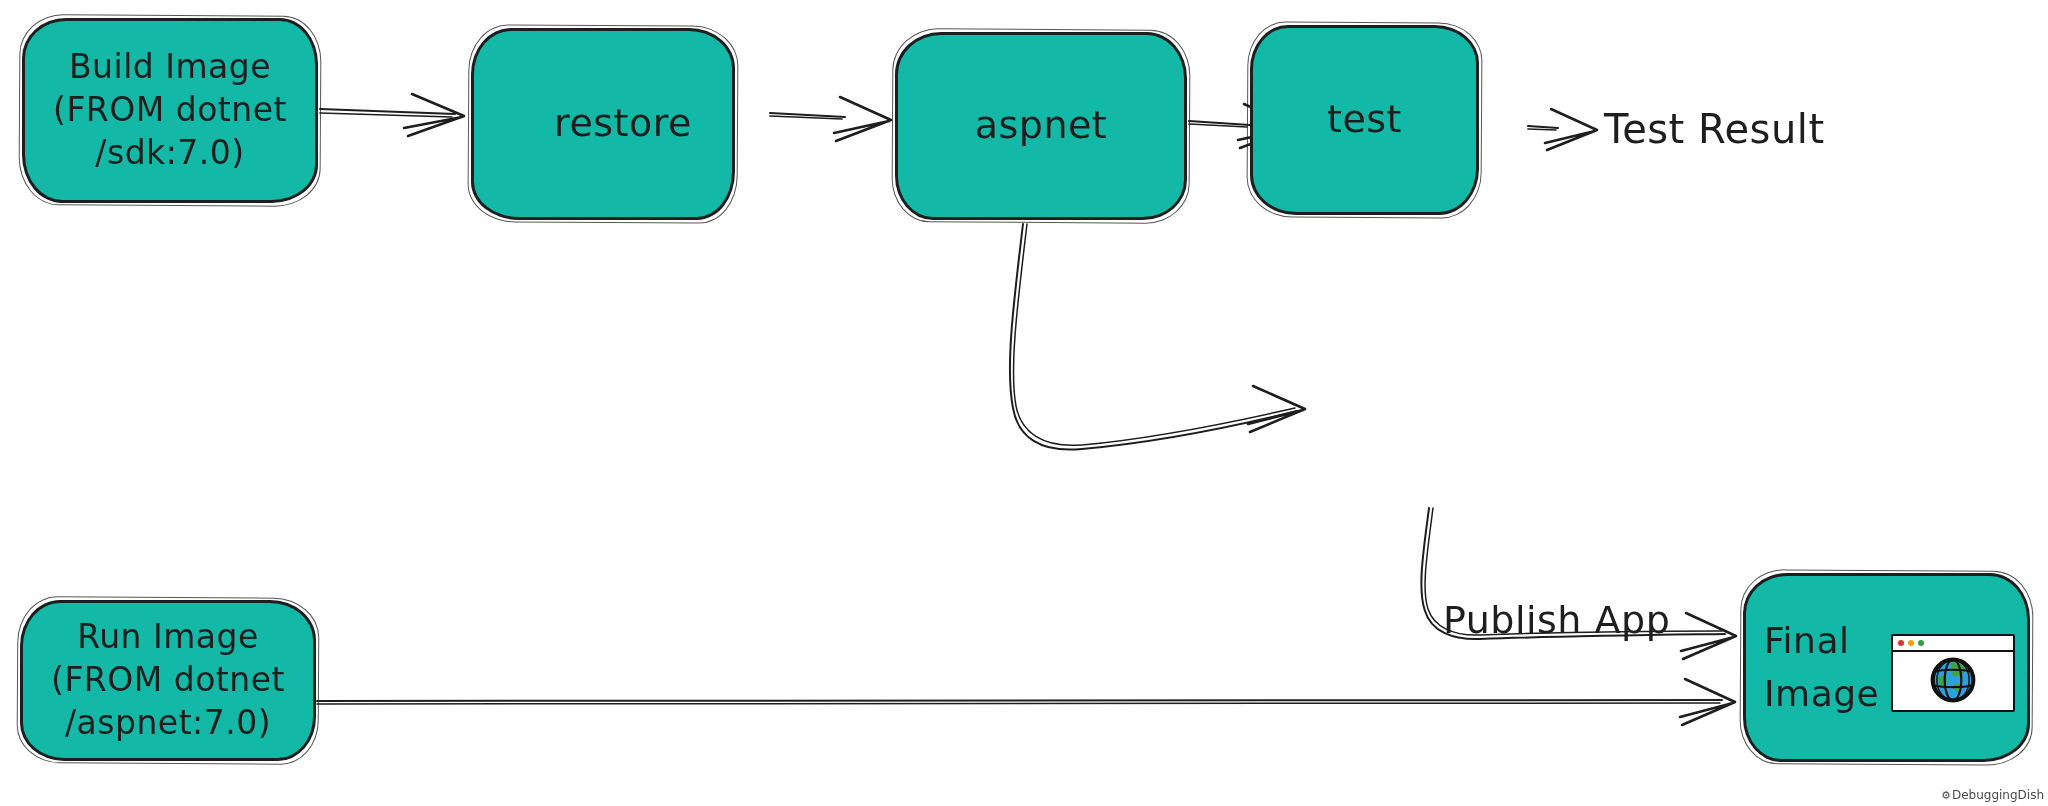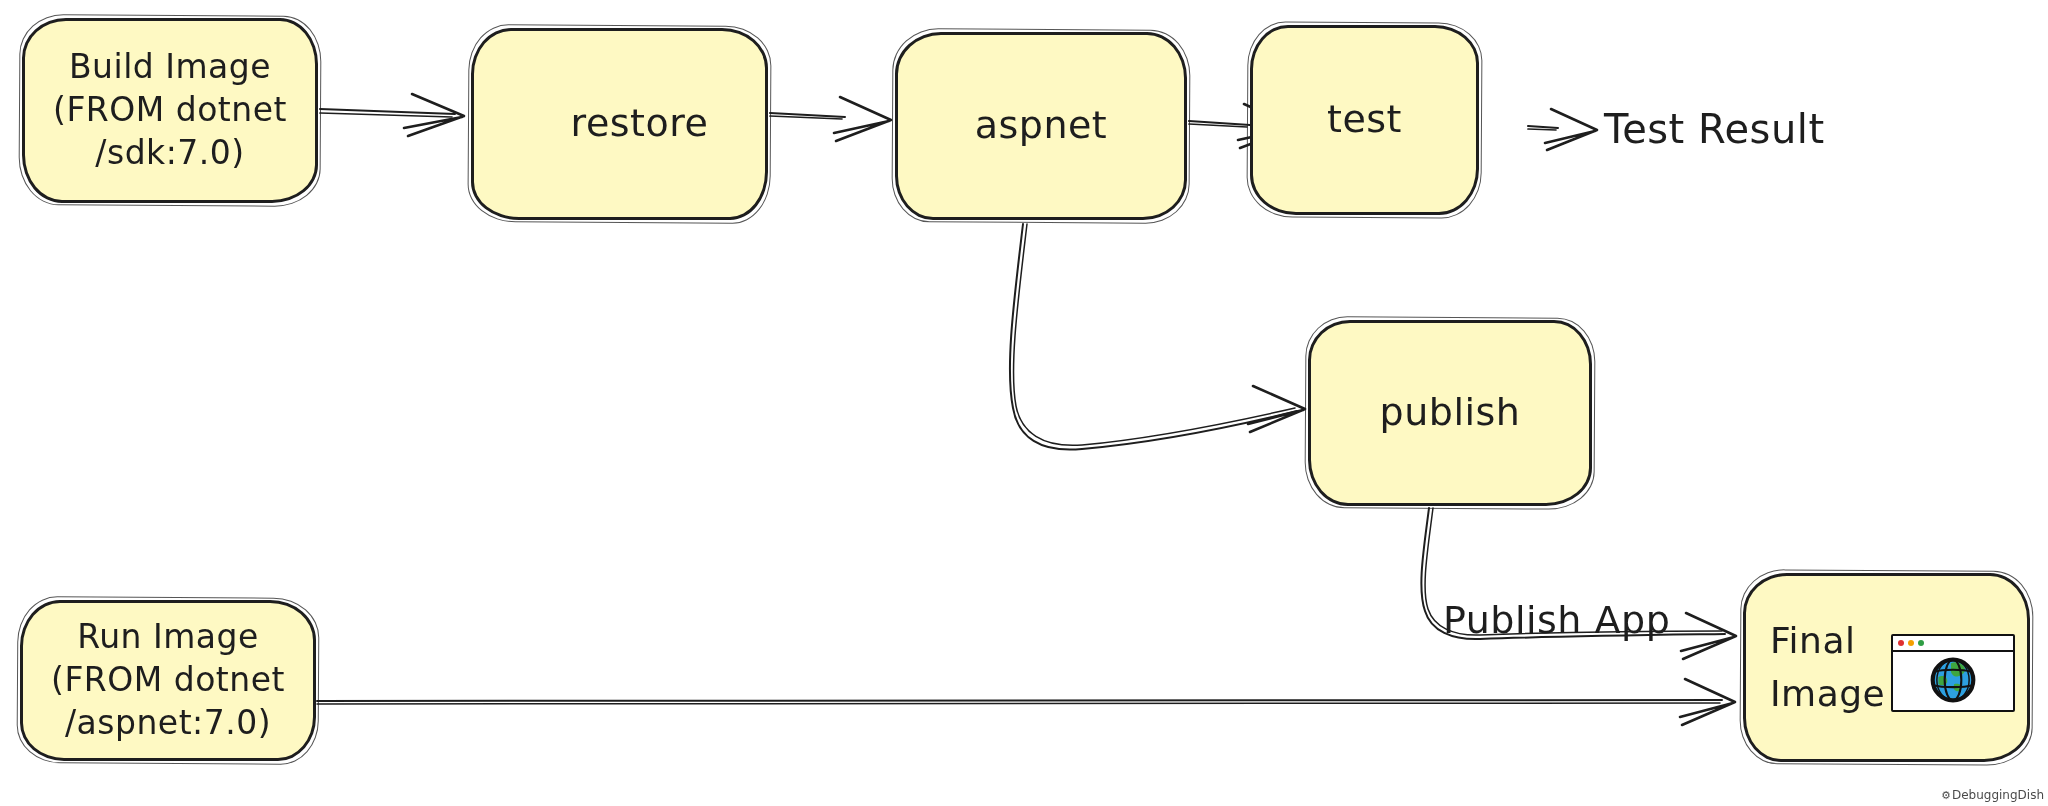--- a/index.html
+++ b/index.html
@@ -13,21 +13,21 @@
     color: #1e1e1e;
   }
   .arrow-layer {
     position: absolute;
     left: 0; top: 0;
     width: 2048px; height: 806px;
   }
   .node {
     position: absolute;
     border: 3px solid #1e1e1e;
-    background: #fef9c3;
+    background: #14b8a6;
     display: flex;
     align-items: center;
     justify-content: center;
     box-sizing: border-box;
   }
   
   .node::before {
     content: "";
     position: absolute;
     inset: -6px;
@@ -44,38 +44,38 @@
   }
   .single { font-size: 38px; }
   .triple { font-size: 33px; }
   .free-label {
     position: absolute;
     white-space: nowrap;
     letter-spacing: 0.5px;
   }
   #n-build-image { left: 22px;  top: 18px;  width: 296px; height: 185px;
                    border-radius: 44px 38px 46px 40px / 40px 46px 38px 48px; }
-  #n-restore     { left: 471px; top: 28px;  width: 297px; height: 192px;
+  #n-restore     { left: 471px; top: 28px;  width: 264px; height: 192px;
                    border-radius: 40px 46px 38px 48px / 46px 40px 48px 38px; padding-left: 40px; }
   #n-build       { left: 895px; top: 32px;  width: 292px; height: 188px;
                    border-radius: 46px 40px 44px 38px / 42px 46px 40px 44px; }
   #n-test        { left: 1250px;top: 25px;  width: 229px; height: 190px;
                    border-radius: 38px 44px 40px 46px / 44px 38px 46px 40px; }
   #n-publish     { left: 1308px;top: 320px; width: 284px; height: 186px;
                    border-radius: 42px 38px 46px 40px / 40px 44px 38px 46px; }
   #n-run-image   { left: 20px;  top: 600px; width: 296px; height: 161px;
                    border-radius: 40px 46px 38px 44px / 46px 40px 44px 38px; }
   #n-final-image { left: 1743px;top: 573px; width: 287px; height: 189px;
                    justify-content: flex-start;
                    border-radius: 44px 40px 46px 38px / 40px 46px 38px 44px; }
   #n-final-image .node-label {
     text-align: left;
     font-size: 36px;
     line-height: 1.45;
-    padding-left: 24px;
+    padding-left: 18px;
   }
   
   .browser-window {
     position: absolute;
     left: 145px; top: 58px;
     width: 124px; height: 78px;
     border: 2.5px solid #111111;
     background: #ffffff;
     box-sizing: border-box;
     border-radius: 2px;
@@ -168,23 +168,20 @@
   </div>
 
   <div class="node" id="n-build">
     <div class="node-label single">aspnet</div>
   </div>
 
   <div class="node" id="n-test">
     <div class="node-label single">test</div>
   </div>
 
-  <div class="node" id="n-publish">
-    <div class="node-label single">publish</div>
-  </div>
 
   <div class="node" id="n-run-image">
     <div class="node-label triple">Run Image
 (FROM dotnet
 /aspnet:7.0)</div>
   </div>
 
   <div class="node" id="n-final-image">
     <div class="node-label">Final
 Image</div>

